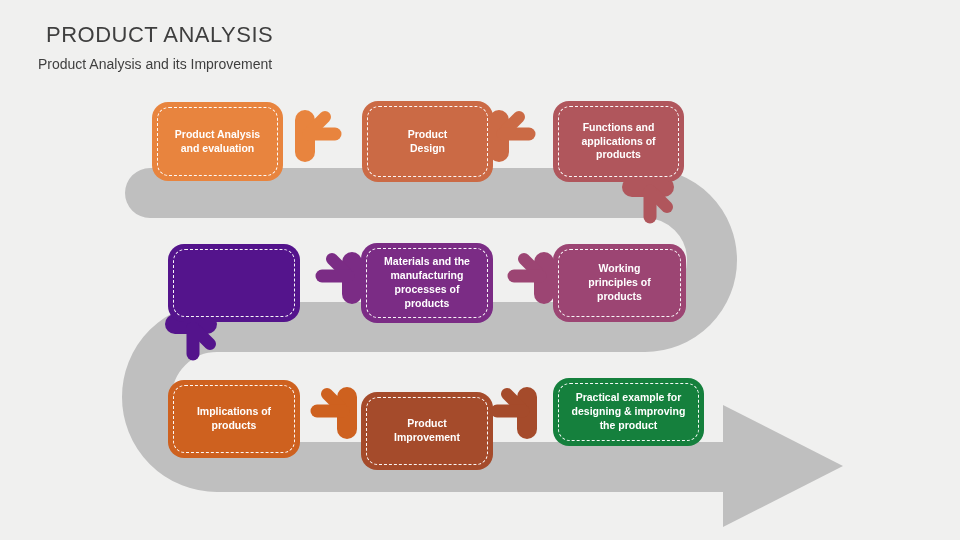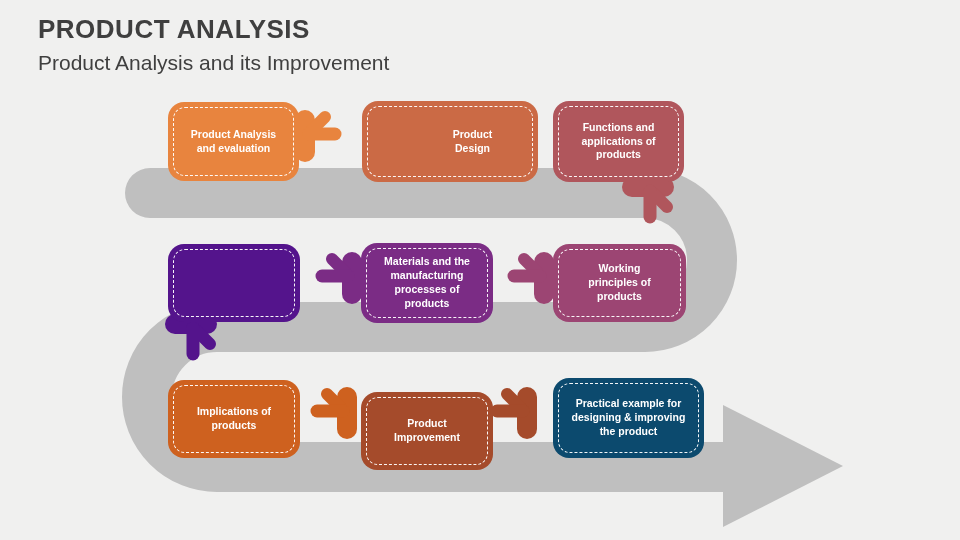--- a/index.html
+++ b/index.html
@@ -5,25 +5,25 @@
   html,body{margin:0;padding:0;}
   .slide{
     position:relative;
     width:960px;height:540px;
     overflow:hidden;
     font-family:"Liberation Sans", sans-serif;
     background:#F0F0EF;
   }
   .titles{position:absolute;left:38px;top:14px;}
   .title{
-    margin:0;font-size:26px;font-weight:bold;letter-spacing:.5px;
+    margin:8px;font-size:22px;font-weight:normal;letter-spacing:.5px;
     color:#3F3F3F;line-height:1.2;
   }
   .subtitle{
-    margin:6px 0 0 0;font-size:21px;font-weight:normal;
+    margin:6px 0 0 0;font-size:14px;font-weight:normal;
     color:#3F3F3F;line-height:1.15;
   }
   .flow-svg{position:absolute;left:0;top:0;z-index:0;}
   .box{
     position:absolute;z-index:2;
     border-radius:16px;
     display:flex;align-items:center;justify-content:center;
     text-align:center;
   }
   .dash{
@@ -107,25 +107,25 @@
     </svg>
   </span>
   <span class="hand dir-left" style="left: 489px; top: 387px; color: rgb(165, 75, 43);">
     <svg viewBox="0 0 48 52" width="48" height="52">
       <line x1="10" y1="10" x2="10" y2="42" stroke="currentColor" stroke-width="20" stroke-linecap="round"></line>
       <line x1="16" y1="21" x2="30" y2="7" stroke="currentColor" stroke-width="12" stroke-linecap="round"></line>
       <line x1="14" y1="24" x2="40" y2="24" stroke="currentColor" stroke-width="13" stroke-linecap="round"></line>
     </svg>
   </span>
 
-  <div class="box" style="left: 168px; top: 102px; width: 131px; height: 79px; background: rgb(232, 132, 62);">
+  <div class="box" style="left: 152px; top: 102px; width: 131px; height: 79px; background: rgb(232, 132, 62);">
     <span class="dash"></span>
     <span class="lbl" style="max-width:92px">Product Analysis and evaluation</span>
   </div>
-  <div class="box" style="left: 362px; top: 101px; width: 131px; height: 81px; background: rgb(203, 106, 69); padding-left: 45px;">
+  <div class="box" style="left: 362px; top: 101px; width: 131px; height: 81px; background: rgb(203, 106, 69);">
     <span class="dash"></span>
     <span class="lbl" style="max-width:72px">Product Design</span>
   </div>
   <div class="box" style="left: 553px; top: 101px; width: 131px; height: 81px; background: rgb(176, 86, 92);">
     <span class="dash"></span>
     <span class="lbl" style="max-width:86px">Functions and applications of products</span>
   </div>
 
   <div class="box" style="left: 168px; top: 244px; width: 132px; height: 78px; background: rgb(84, 20, 140);">
     <span class="dash"></span>
@@ -140,18 +140,18 @@
   </div>
 
   <div class="box" style="left: 168px; top: 380px; width: 132px; height: 78px; background: rgb(206, 97, 31);">
     <span class="dash"></span>
     <span class="lbl" style="max-width:78px">Implications of products</span>
   </div>
   <div class="box" style="left: 361px; top: 392px; width: 132px; height: 78px; background: rgb(165, 75, 43);">
     <span class="dash"></span>
     <span class="lbl" style="max-width:92px">Product Improvement</span>
   </div>
-  <div class="box" style="left: 553px; top: 378px; width: 151px; height: 80px; background: #0c4a6e;">
+  <div class="box" style="left: 553px; top: 378px; width: 151px; height: 68px; background: #15803d;">
     <span class="dash"></span>
     <span class="lbl" style="max-width:132px">Practical example for designing &amp; improving the product</span>
   </div>
 
 </div>
 
 </body></html>

